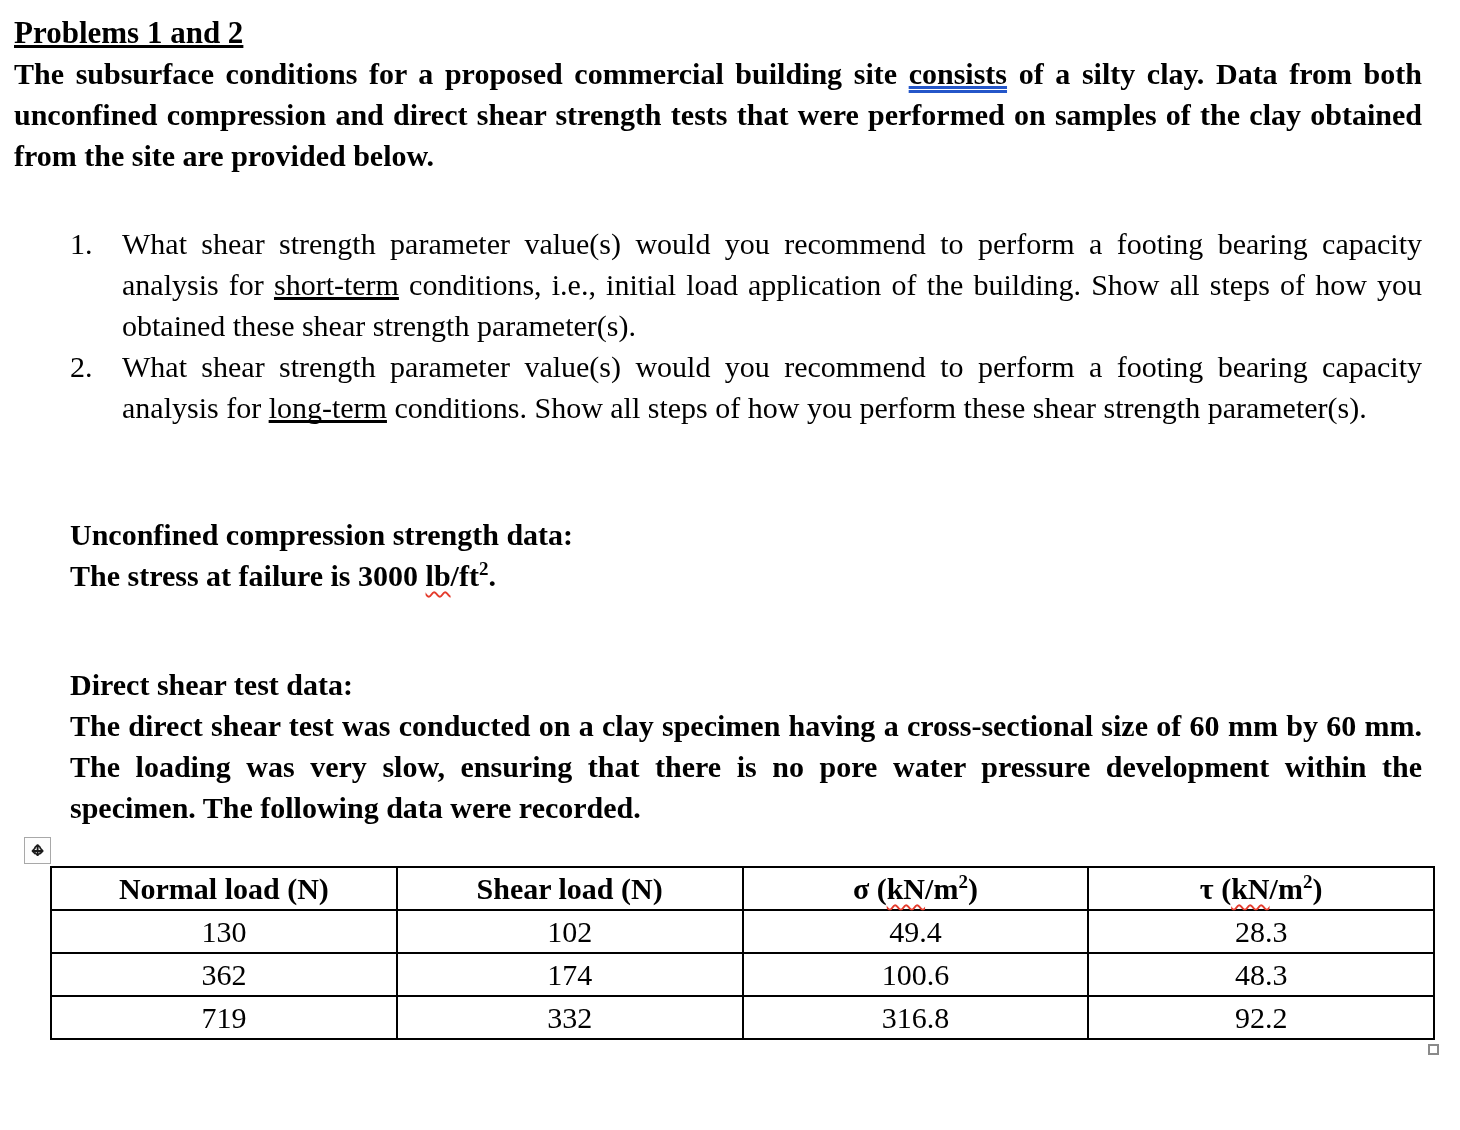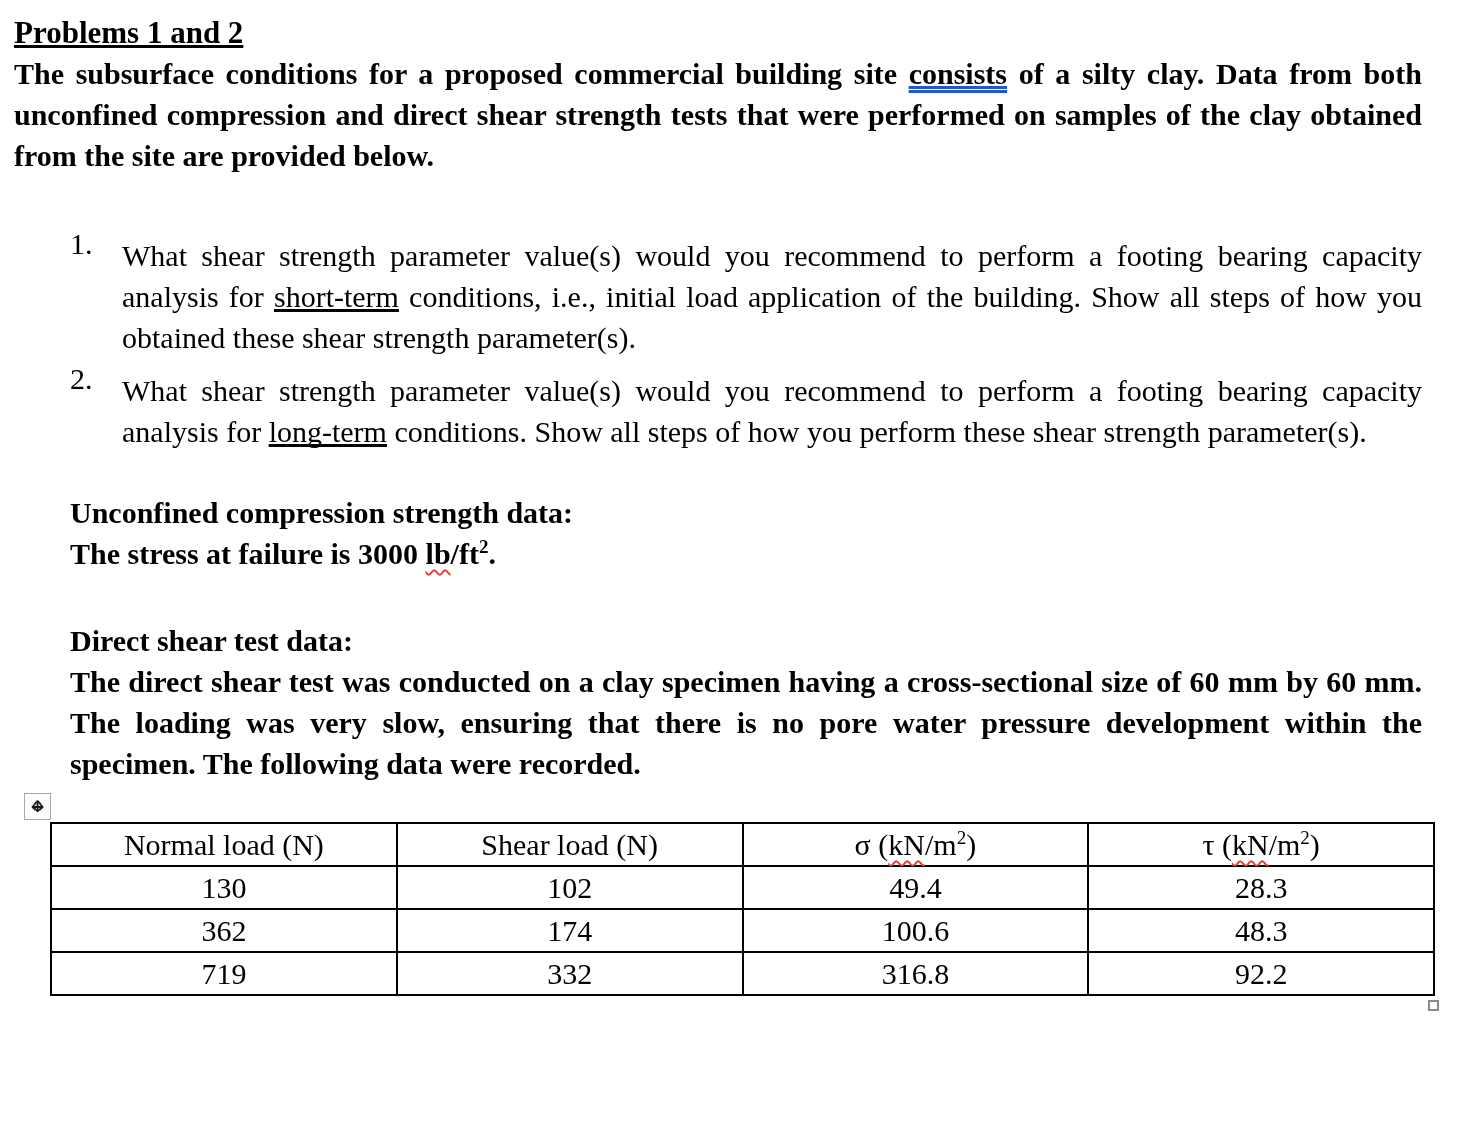--- a/index.html
+++ b/index.html
@@ -22,25 +22,25 @@
     font-weight: bold;
     text-decoration: underline;
     margin: 0;
     display: inline-block;
   }
   p.para { margin: 0; text-align: justify; font-weight: bold; }
 
   .qlist { margin-top: 47px; }
   .qitem { display: flex; margin-left: 56px; }
   .qnum { flex: 0 0 52px; width: 52px; }
-  .qtext { flex: 1; text-align: justify; margin-top: 12px; }
+  .qtext { flex: 1; text-align: justify; }
 
   .section { margin-left: 56px; }
-  .sec-unconfined { margin-top: 40px; }
-  .sec-direct { margin-top: 46px; }
+  .sec-unconfined { margin-top: 86px; }
+  .sec-direct { margin-top: 68px; }
   .sec-heading { font-weight: bold; }
 
   .grammar {
     text-decoration-line: underline;
     text-decoration-style: double;
     text-decoration-color: #2456c9;
     text-decoration-skip-ink: none;
   }
   .emph { text-decoration: underline; text-decoration-skip-ink: none; }
   .spell {
@@ -66,21 +66,21 @@
   }
   table.data th, table.data td {
     border: 2px solid #000;
     text-align: center;
     vertical-align: middle;
     height: 43px;
     padding: 0 4px;
     font-size: 30px;
     line-height: 38px;
   }
-  table.data th { font-weight: normal; }
+  table.data th { font-weight: bold; }
 
   .move-handle {
     position: absolute;
     left: -26px;
     top: -29px;
     width: 27px;
     height: 27px;
     border: 1px solid #a8a8a8;
     background: #fdfdfd;
     display: flex;

